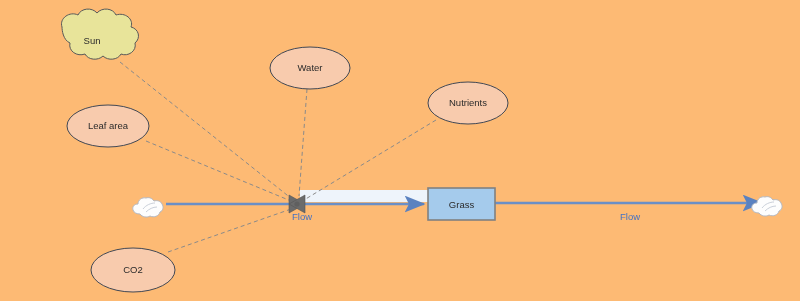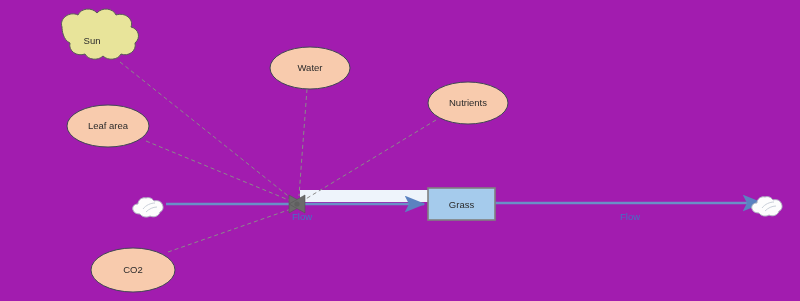--- a/index.html
+++ b/index.html
@@ -11,21 +11,21 @@
   body {
     width: 800px;
     height: 301px;
     font-family: "Liberation Sans", sans-serif;
     overflow: hidden;
   }
   #canvas {
     position: relative;
     width: 800px;
     height: 301px;
-    background: #a21caf;
+    background: #fdba74;
   }
   #diagram-svg {
     position: absolute;
     left: 0;
     top: 0;
     width: 800px;
     height: 301px;
   }
   .node-label {
     font-family: "Liberation Sans", sans-serif;

